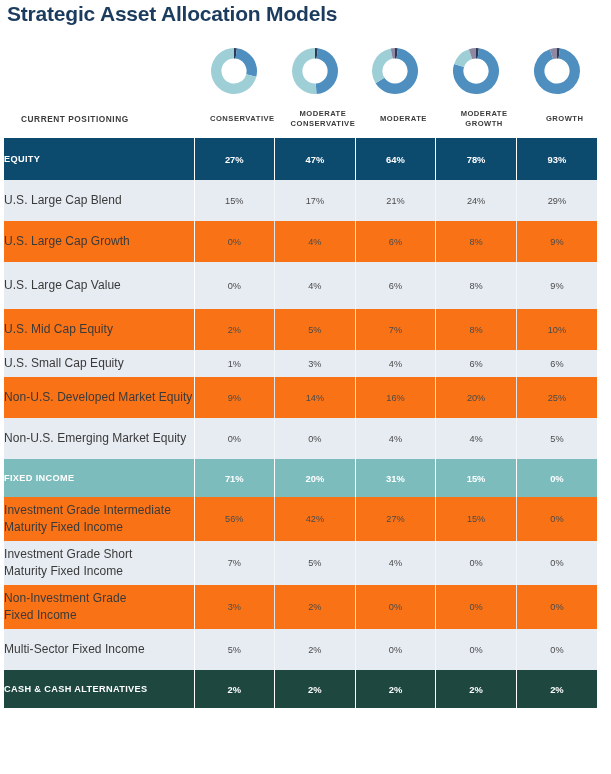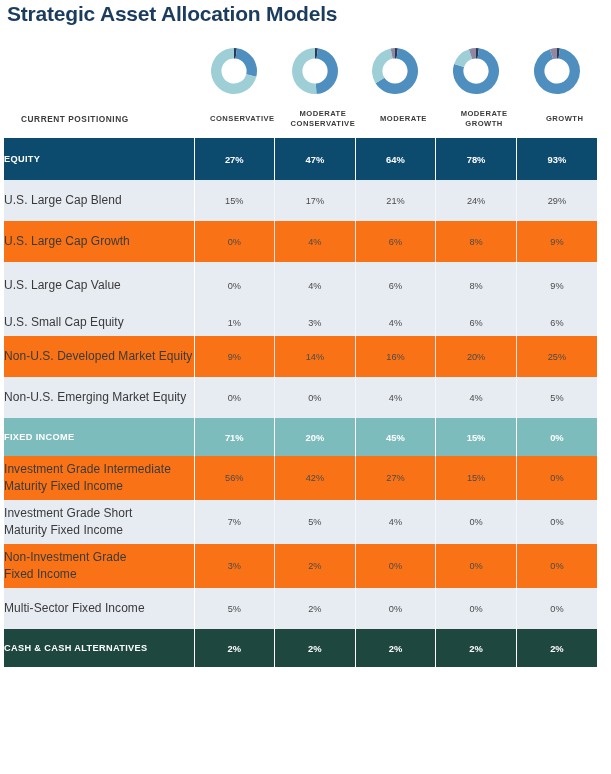--- a/index.html
+++ b/index.html
@@ -252,20 +252,28 @@
           <td class="val-cell">9%</td>
         </tr>
         <tr class="rshade" style="height: 47px;">
           <td class="lbl-cell">U.S. Large Cap Value</td>
           <td class="val-cell">0%</td>
           <td class="val-cell">4%</td>
           <td class="val-cell">6%</td>
           <td class="val-cell">8%</td>
           <td class="val-cell">9%</td>
         </tr>
+        <tr class="rplain" style="height: 41px;">
+          <td class="lbl-cell">U.S. Mid Cap Equity</td>
+          <td class="val-cell">2%</td>
+          <td class="val-cell">5%</td>
+          <td class="val-cell">7%</td>
+          <td class="val-cell">8%</td>
+          <td class="val-cell">10%</td>
+        </tr>
         <tr class="rshade" style="height: 27px;">
           <td class="lbl-cell">U.S. Small Cap Equity</td>
           <td class="val-cell">1%</td>
           <td class="val-cell">3%</td>
           <td class="val-cell">4%</td>
           <td class="val-cell">6%</td>
           <td class="val-cell">6%</td>
         </tr>
         <tr class="rplain" style="height: 41px;">
           <td class="lbl-cell">Non-U.S. Developed Market Equity</td>
@@ -280,21 +288,21 @@
           <td class="val-cell">0%</td>
           <td class="val-cell">0%</td>
           <td class="val-cell">4%</td>
           <td class="val-cell">4%</td>
           <td class="val-cell">5%</td>
         </tr>
         <tr class="hdr-fixed" style="height: 38px;">
           <td class="lbl-cell">FIXED INCOME</td>
           <td class="val-cell">71%</td>
           <td class="val-cell">20%</td>
-          <td class="val-cell">45%</td>
+          <td class="val-cell">31%</td>
           <td class="val-cell">15%</td>
           <td class="val-cell">0%</td>
         </tr>
         <tr class="rplain" style="height: 44px;">
           <td class="lbl-cell">Investment Grade Intermediate<br>Maturity Fixed Income</td>
           <td class="val-cell">56%</td>
           <td class="val-cell">42%</td>
           <td class="val-cell">27%</td>
           <td class="val-cell">15%</td>
           <td class="val-cell">0%</td>

